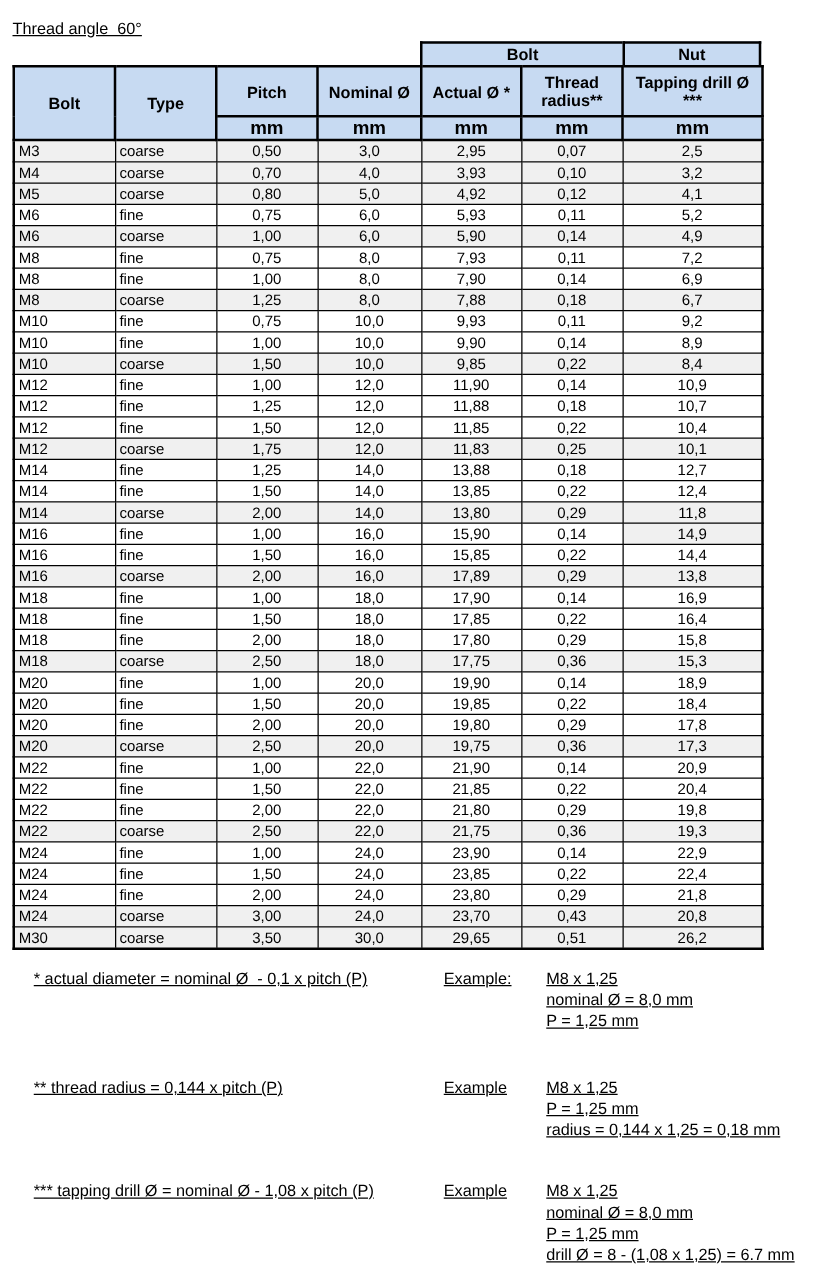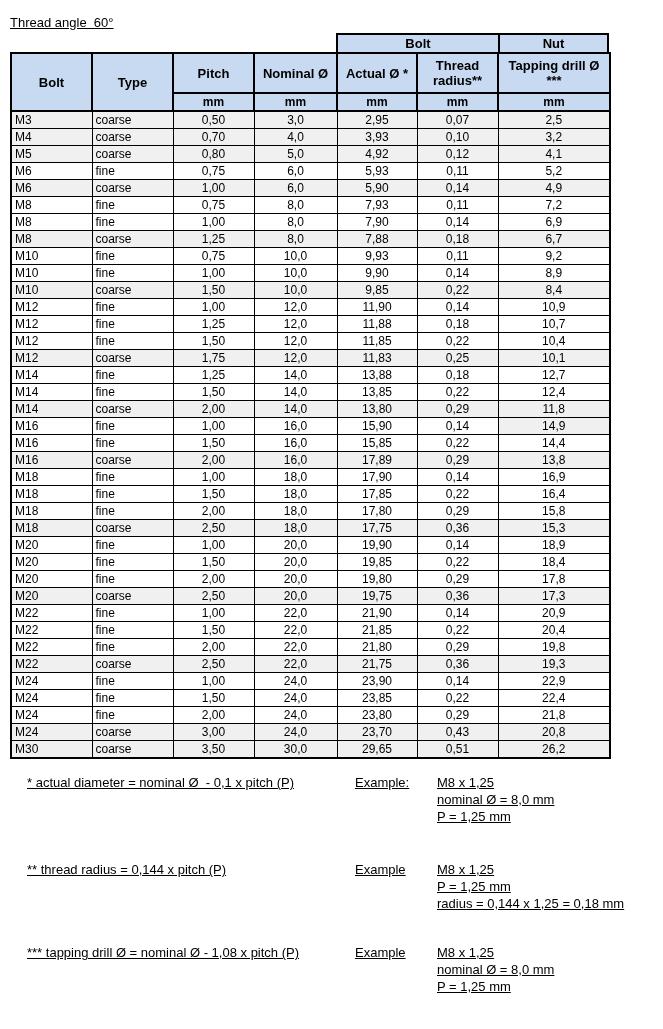--- a/index.html
+++ b/index.html
@@ -35,21 +35,21 @@
     border-collapse:collapse;table-layout:fixed;width:599px;
     border:2px solid var(--border);
   }
   #spec-table th{
     background:var(--header-fill);border:2px solid var(--border);
     font-size:13px;font-weight:bold;text-align:center;vertical-align:middle;
     padding:0 2px;
   }
   #spec-table tr.head-row{height:40px;}
   #spec-table tr.unit-row{height:18px;}
-  #spec-table tr.unit-row th{font-size:12px;margin-top:36px;}
+  #spec-table tr.unit-row th{font-size:15px;margin-top:36px;}
   #spec-table td{
     border:1px solid var(--border);font-size:12px;height:16px;
     padding:0 3px;line-height:15px;vertical-align:middle;
     white-space:nowrap;overflow:hidden;background:#fff;
   }
   #spec-table td.c{text-align:center;}
   #spec-table td.l{text-align:left;}
   #spec-table tr.shaded td{background:var(--shaded-row);}
   #spec-table td.cell-shaded{background:var(--shaded-row);}
   
@@ -457,17 +457,17 @@
     <div class="note-lines"><div>M8 x 1,25</div><div>nominal Ø = 8,0 mm</div><div>P = 1,25 mm</div></div>
   </div>
       <div class="note note-2">
     <div class="note-formula">** thread radius = 0,144 x pitch (P)</div>
     <div class="note-example-label">Example</div>
     <div class="note-lines"><div>M8 x 1,25</div><div>P = 1,25 mm</div><div>radius = 0,144 x 1,25 = 0,18 mm</div></div>
   </div>
       <div class="note note-3">
     <div class="note-formula">*** tapping drill Ø = nominal Ø - 1,08 x pitch (P)</div>
     <div class="note-example-label">Example</div>
-    <div class="note-lines"><div>M8 x 1,25</div><div>nominal Ø = 8,0 mm</div><div>P = 1,25 mm</div></div>
+    <div class="note-lines"><div>M8 x 1,25</div><div>nominal Ø = 8,0 mm</div><div>P = 1,25 mm</div><div>drill Ø = 8 - (1,08 x 1,25) = 6.7 mm</div></div>
   </div>
     </div>
 
 </div>
 
 </body></html>

